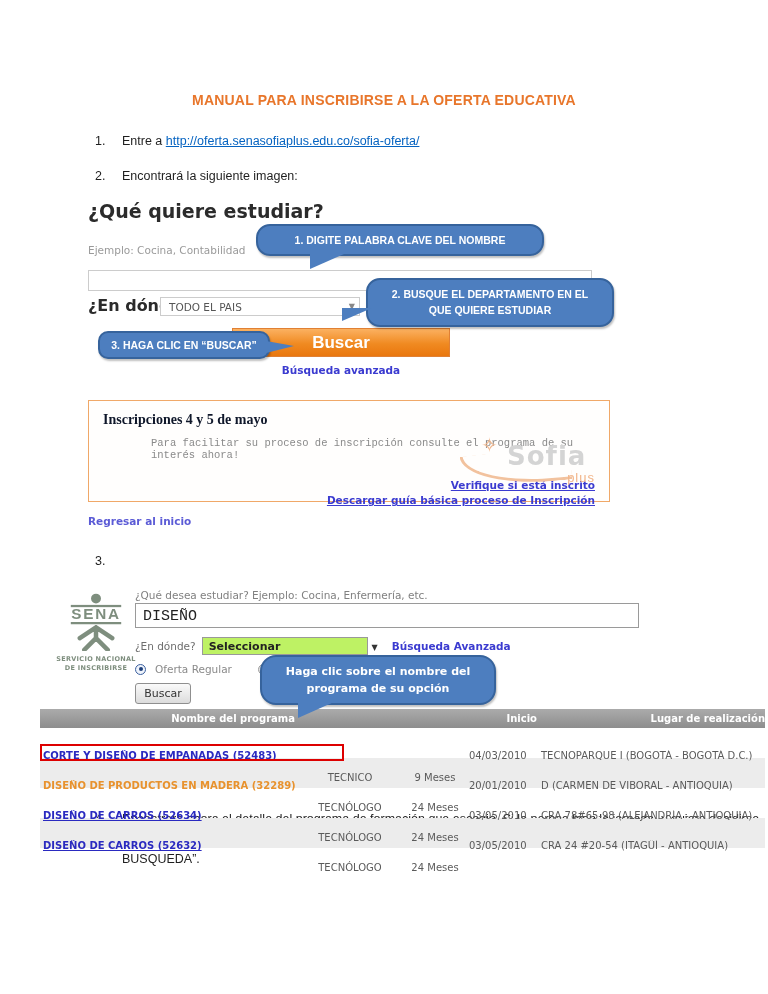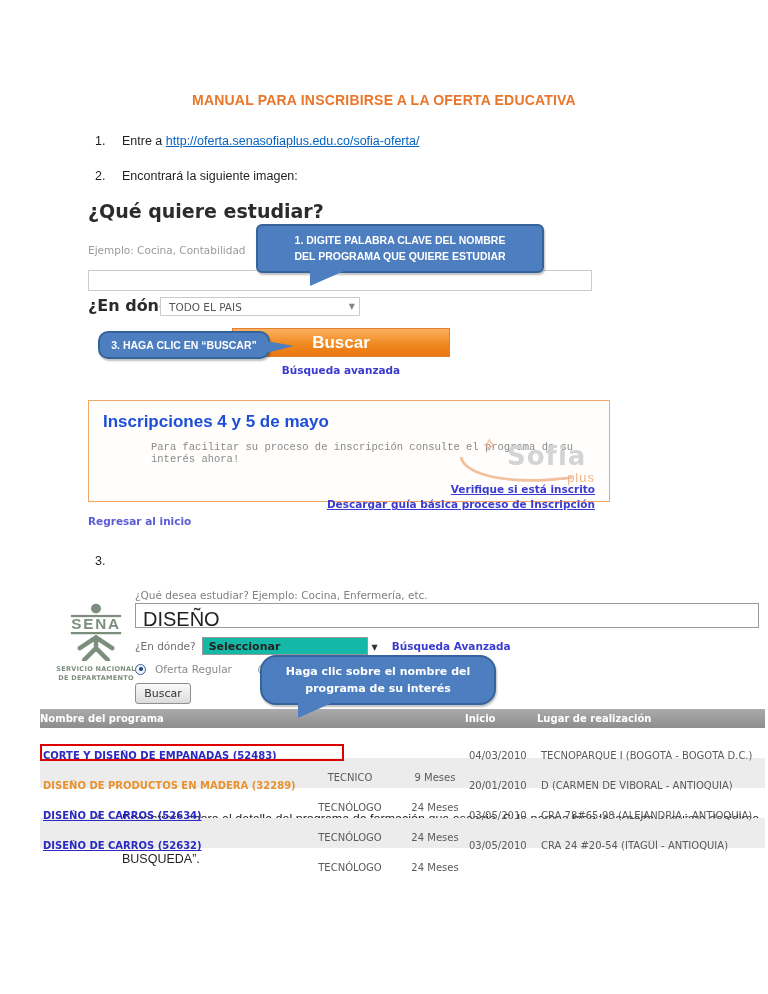--- a/index.html
+++ b/index.html
@@ -40,91 +40,91 @@
     position: absolute; left: 144px; top: 128px; width: 218px; height: 29px;
     background: linear-gradient(#fbb161, #f08a21 55%, #e9770e);
     border: 1px solid #e08034; text-align: center;
     font-size: 17px; font-weight: bold; color: #ffffff; line-height: 28px; cursor: pointer;
   }
   .q-avanzada { position: absolute; left: 144px; top: 164px; width: 218px; text-align: center;
                 font-family: "DejaVu Sans", sans-serif; font-size: 10.5px; font-weight: bold; color: #3b3bd0; }
 
   
   .callout {
-    position: absolute; background: #4d7ebf; border: 2px solid #36639c; border-radius: 6px;
+    position: absolute; background: #4d7ebf; border: 2px solid #36639c; border-radius: 14px;
     color: #ffffff; font-weight: bold; text-align: center;
     font-size: 10.5px; line-height: 1.55; padding: 6px 8px; z-index: 6;
     box-shadow: 1px 2px 2px rgba(0,0,0,.25);
   }
   .callout .tail-dl { position: absolute; width: 0; height: 0;
     border-top: 15px solid #4d7ebf; border-right: 34px solid transparent; bottom: -15px; left: 52px; }
   .callout .tail-l { position: absolute; width: 0; height: 0;
     border-top: 13px solid #4d7ebf; border-right: 30px solid transparent; bottom: 4px; left: -26px; }
   .callout .tail-r { position: absolute; width: 0; height: 0;
     border-left: 28px solid #4d7ebf; border-top: 5px solid transparent; border-bottom: 7px solid transparent;
     right: -26px; top: 8px; }
   .c1 { left: 168px; top: 24px; width: 288px; }
   .c2 { left: 278px; top: 78px; width: 248px; }
   .c3 { left: 10px; top: 131px; width: 172px; padding: 4px 6px; border-radius: 10px; }
 
   
   .infobox { position: relative; margin: 0 0 0 88px; width: 522px; height: 102px;
              border: 1px solid #f0a868; background: #fffefd; padding: 11px 14px; }
-  .infobox .ib-title { font-family: Liberation Sans, sans-serif; font-size: 17px; font-weight: bold; color: #1d4ed8; }
+  .infobox .ib-title { font-family: Liberation Serif, serif; font-size: 14px; font-weight: bold; color: #0f172a; }
   .infobox .ib-body { margin-top: 9px; font-family: Liberation Mono, monospace; font-size: 10.5px; color: #8a8a8a; margin-left: 48px; }
   .infobox .ib-links { margin-top: 17px; font-family: "DejaVu Sans", sans-serif; font-size: 10.5px;
                        font-weight: bold; line-height: 1.45; }
   .infobox .ib-links a { color: #3b3bd0; text-decoration: underline; display: block; text-align: right; }
   .sofia { position: absolute; right: 8px; bottom: 10px; width: 142px; height: 58px; }
   .sofia .swirl { position: absolute; left: 2px; top: 18px; width: 110px; height: 34px;
                   border: 0 solid transparent; border-bottom: 3px solid #f2c29e;
                   border-left: 3px solid #f2c29e; border-radius: 0 0 0 90% / 0 0 0 100%;
                   transform: rotate(-6deg); }
   .sofia .star { position: absolute; left: 22px; top: 0; font-size: 20px; color: #f2b58a; }
   .sofia .word { position: absolute; left: 48px; top: 8px; font-size: 26px; font-weight: bold;
                  color: #d4d4d4; letter-spacing: 1px; font-family: "DejaVu Sans", sans-serif; }
   .sofia .plus { position: absolute; right: 6px; bottom: 6px; font-size: 13px; color: #f2b58a; letter-spacing: 1px; }
 
   .regresar { margin: 13px 0 0 88px; font-family: "DejaVu Sans", sans-serif;
               font-size: 10.5px; font-weight: bold; color: #5b5bd6; }
 
   
   .shot2 { position: relative; margin: 14px 0 0 40px; width: 725px; height: 212px;
            font-family: "DejaVu Sans", sans-serif; }
-  .sena { position: absolute; left: 16px; top: 18px; width: 80px; text-align: center; color: #7e8e7e; }
+  .sena { position: absolute; left: 16px; top: 8px; width: 80px; text-align: center; color: #7e8e7e; }
   .sena .sub { font-size: 6.5px; font-weight: bold; letter-spacing: .3px; line-height: 1.35; }
   .r-question { position: absolute; left: 95px; top: 4px; font-size: 10.5px; color: #808080; }
-  .r-input { position: absolute; left: 95px; top: 18px; width: 624px; height: 25px;
-             border: 1px solid #9a9a9a; background: #fff; font-family: Liberation Sans, sans-serif;
-             font-size: 20px; color: #222; padding: 4px 0 0 7px; }
+  .r-input { position: absolute; left: 95px; top: 18px; width: 504px; height: 25px;
+             border: 1px solid #9a9a9a; background: #fff; font-family: Liberation Mono, monospace;
+             font-size: 15px; color: #222; padding: 4px 0 0 7px; }
   .r-donde { position: absolute; left: 95px; top: 52px; display: flex; align-items: center; }
   .r-donde .lbl { font-size: 10.5px; color: #6e6e6e; }
   .r-sel { position: relative; margin-left: 6px; width: 166px; height: 18px; border: 1px solid #999;
-           background: #14b8a6; font-size: 11px; font-weight: bold; color: #222; padding: 2px 0 0 6px; }
+           background: #bef264; font-size: 11px; font-weight: bold; color: #222; padding: 2px 0 0 6px; }
   .r-sel .chev { position: absolute; right: -11px; top: 5px; font-size: 8px; color: #333; }
   .r-avanzada { margin-left: 24px; font-size: 10.5px; font-weight: bold; color: #3b3bd0; }
   .r-radios { position: absolute; left: 95px; top: 78px; display: flex; align-items: center;
               font-size: 10.5px; color: #8a8a8a; }
   .radio { width: 11px; height: 11px; border-radius: 50%; border: 1px solid #9c9c9c;
            background: radial-gradient(#fdfdfd, #d8d8d8); margin-right: 9px; position: relative; }
   .radio.checked { border-color: #3a5f9e; background: #eef3fb; }
   .radio.checked::after { content: ""; position: absolute; left: 2.5px; top: 2.5px; width: 4px; height: 4px;
                           border-radius: 50%; background: #1d3f7a; }
   .r-radios .rlabel { margin-right: 26px; }
   .btn-gray { position: absolute; left: 95px; top: 98px; width: 56px; height: 21px;
               background: linear-gradient(#fafafa, #dcdcdc); border: 1px solid #8f8f8f; border-radius: 3px;
               font-size: 11px; color: #333; text-align: center; line-height: 19px; cursor: pointer; }
   .r-callout { left: 220px; top: 70px; width: 236px; font-size: 11px; border-radius: 16px; }
   .r-callout .tail-dl { left: 36px; bottom: -15px; border-top-width: 16px; border-right-width: 36px; }
 
   .r-table { position: absolute; left: 0; top: 124px; width: 725px; font-size: 10px; }
   .tr { display: grid; grid-template-columns: 255px 110px 60px 72px 228px; align-items: center; }
   .thead { height: 19px; background: linear-gradient(#ababab, #8d8d8d); color: #fff; font-weight: bold;
            font-size: 10px; }
-  .thead .th { text-align: left; }
+  .thead .th { text-align: right; }
   .row { height: 30px; color: #5a5a5a; }
   .row.alt { background: #ececec; }
   .cell-name { padding-left: 3px; overflow: hidden; white-space: nowrap; }
   .cell-name a { color: #2a2ac0; font-weight: bold; text-decoration: underline; }
   .cell-name a.hl { color: #e8922d; text-decoration: none; }
   .cell-c { text-align: center; margin-top: 44px; }
   .cell-l { padding-left: 4px; white-space: nowrap; overflow: hidden; }
   .red-box { position: absolute; left: 0; top: 159px; width: 304px; height: 17px;
              border: 2px solid #dd0000; z-index: 5; }
 </style>
@@ -152,22 +152,26 @@
     <div class="q-donde-label">¿En dónde?</div>
     <div class="q-select">
       <span>TODO EL PAIS</span>
       <span class="chev">▼</span>
     </div>
     <div class="btn-orange">Buscar</div>
     <div class="q-avanzada">Búsqueda avanzada</div>
 
     <div class="callout c1">
       <div>1.   DIGITE  PALABRA CLAVE DEL NOMBRE</div>
-      <div>DEL PROGRAMA QUE QUIERE ESTUDIAR</div>
       <div class="tail-dl"></div>
+    </div>
+    <div class="callout c2">
+      <div>2. BUSQUE EL  DEPARTAMENTO EN EL</div>
+      <div>QUE QUIERE ESTUDIAR</div>
+      <div class="tail-l"></div>
     </div>
     <div class="callout c3">
       <div>3. HAGA CLIC EN “BUSCAR”</div>
       <div class="tail-r"></div>
     </div>
   </div>
 
   <div class="infobox">
     <div class="ib-title">Inscripciones 4 y 5 de mayo</div>
     <div class="ib-body">Para facilitar su proceso de inscripción consulte el programa de su interés ahora!</div>
@@ -192,21 +196,21 @@
   <div class="shot2">
     <div class="sena">
       <svg width="72" height="58" viewBox="0 0 80 64">
         <circle cx="40" cy="6" r="5.5" fill="#7e8e7e"></circle>
         <rect x="12" y="13" width="56" height="2.5" fill="#7e8e7e"></rect>
         <text x="40" y="29" text-anchor="middle" font-size="17" font-weight="bold" fill="#7e8e7e" font-family="Liberation Sans, sans-serif" letter-spacing="2">SENA</text>
         <rect x="12" y="32" width="56" height="2.5" fill="#7e8e7e"></rect>
         <path d="M40 38 L22 50 M40 38 L58 50 M40 38 L40 50 M40 50 L27 63 M40 50 L53 63" stroke="#7e8e7e" stroke-width="5" fill="none" stroke-linecap="round"></path>
       </svg>
       <div class="sub">SERVICIO NACIONAL</div>
-      <div class="sub">DE DEPARTAMENTO</div>
+      <div class="sub">DE INSCRIBIRSE</div>
     </div>
 
     <div class="r-question">¿Qué desea estudiar? Ejemplo: Cocina, Enfermería, etc.</div>
     <div class="r-input">DISEÑO</div>
 
     <div class="r-donde">
       <span class="lbl">¿En dónde?</span>
       <div class="r-sel">
         <span>Seleccionar</span>
         <span class="chev">▼</span>
@@ -260,21 +264,21 @@
         <div class="cell-c">24 Meses</div>
         <div class="cell-l">03/05/2010</div>
         <div class="cell-l">CRA 24 #20-54 (ITAGÜÍ - ANTIOQUIA)</div>
       </div>
     </div>
 
     <div class="red-box"></div>
 
     <div class="callout r-callout">
       <div>Haga clic sobre el nombre del</div>
-      <div>programa de su interés</div>
+      <div>programa de su opción</div>
       <div class="tail-dl"></div>
     </div>
   </div>
 
   <div class="step step4">
     <span class="num">4.</span>
     <span class="txt">Encontrará ahora el detalle del programa de formación que escogió. Si le parece bien la jornada, y quiere decidirse por este programa haga clic en la opción “INSCRIBIRSE”, de lo contrario haga clic en la opción “VOLVER A LA BUSQUEDA”.</span>
   </div>
 
 </div>

